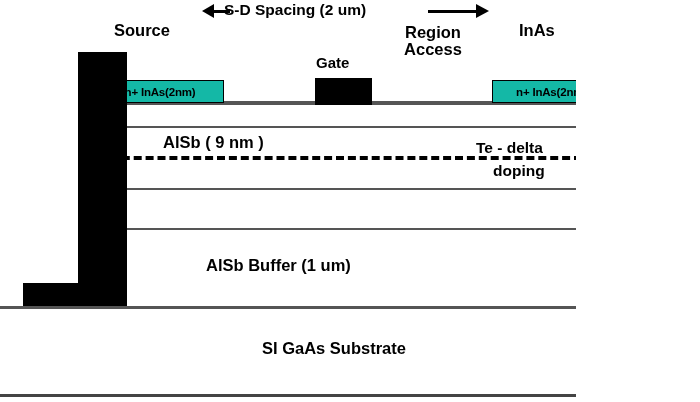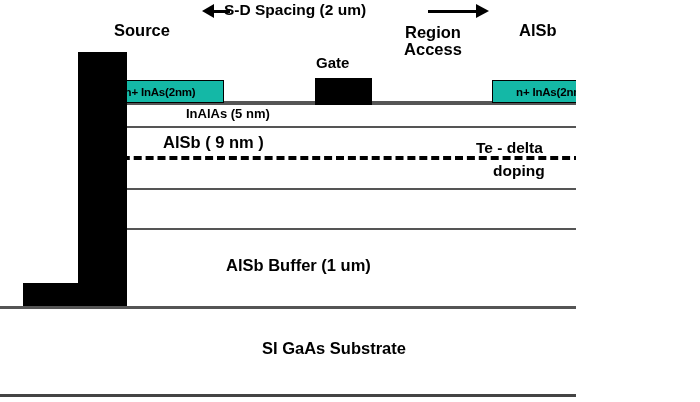--- a/index.html
+++ b/index.html
@@ -110,21 +110,21 @@
   }
 
   #layer-inalas   { top: 103px; height: 23px; }
   #layer-alsb     { top: 126px; height: 62px; }
   #layer-channel  { top: 188px; height: 40px; }
   #layer-buffer   { top: 228px; height: 80px; border-bottom: 2px solid #555555; }
 
   #txt-inalas  { left: 186px; top: 106px; font-size: 13px; }
   #txt-alsb    { left: 163px; top: 133px; font-size: 16.5px; }
   #txt-channel { left: 136px; top: 197px; font-size: 16.5px; }
-  #txt-buffer  { left: 206px; top: 256px; font-size: 16.5px; margin-left: 20px; }
+  #txt-buffer  { left: 206px; top: 256px; font-size: 16.5px; }
 
   
   .cap-box {
     position: absolute;
     top: 80px;
     height: 23px;
     background: #14b8a6;
     border: 1.5px solid #000000;
     box-sizing: border-box;
     font-size: 11.5px;
@@ -182,35 +182,34 @@
 
   <div id="sd-arrow-wrap">
     <div id="sd-head-left"></div>
     <div id="sd-line-left"></div>
     <div id="sd-arrow-text">S-D Spacing (2 um)</div>
     <div id="sd-line-right"></div>
     <div id="sd-head-right"></div>
   </div>
 
   <div class="lbl" id="lbl-source">Source</div>
-  <div class="lbl" id="lbl-drain">AlSb</div>
+  <div class="lbl" id="lbl-drain">InAs</div>
   <div class="lbl" id="lbl-gate">Gate</div>
   <div class="lbl" id="lbl-access">
     <div>Region</div>
     <div>Access</div>
   </div>
 
   <div id="surface-band"></div>
 
   <div class="layer" id="layer-inalas"></div>
   <div class="layer" id="layer-alsb"></div>
   <div class="layer" id="layer-channel"></div>
   <div class="layer" id="layer-buffer"></div>
 
-  <div class="layer-text" id="txt-inalas">InAlAs (5 nm)</div>
   <div class="layer-text" id="txt-alsb">AlSb (  9 nm )</div>
   <div class="layer-text" id="txt-buffer">AlSb Buffer  (1 um)</div>
 
   <div id="delta-line"></div>
   <div class="lbl" id="txt-te-1">Te - delta</div>
   <div class="lbl" id="txt-te-2">doping</div>
 
   <div class="cap-box" id="cap-left">n+ InAs(2nm)</div>
   <div class="cap-box" id="cap-right">n+ InAs(2nm)</div>
 

